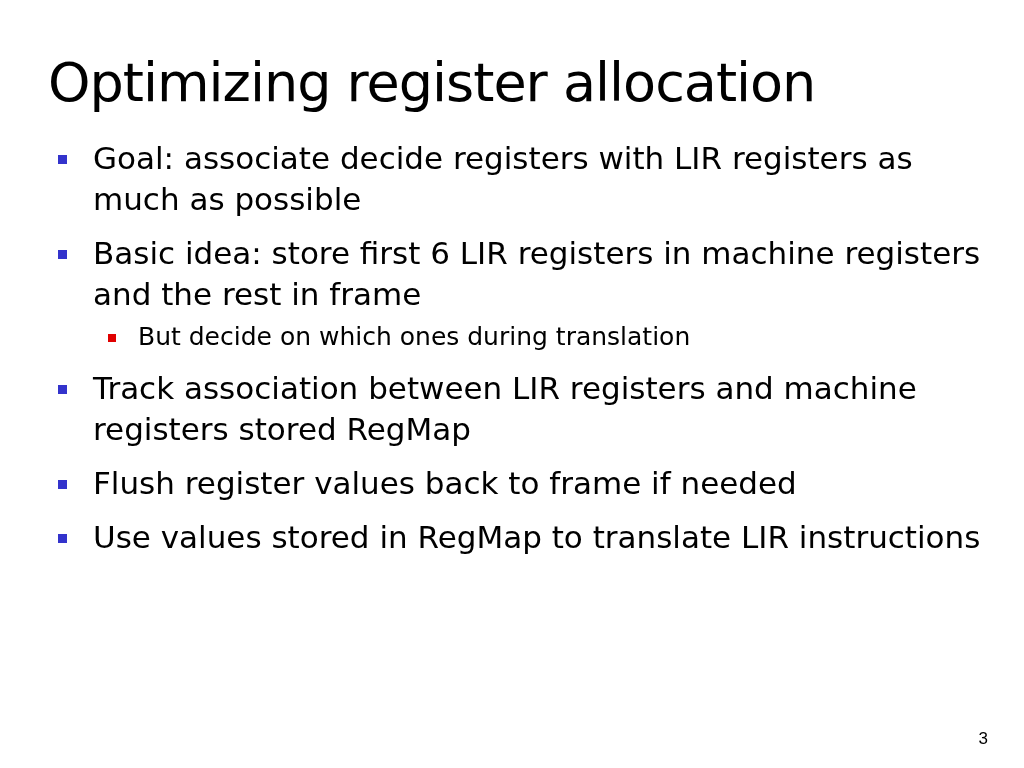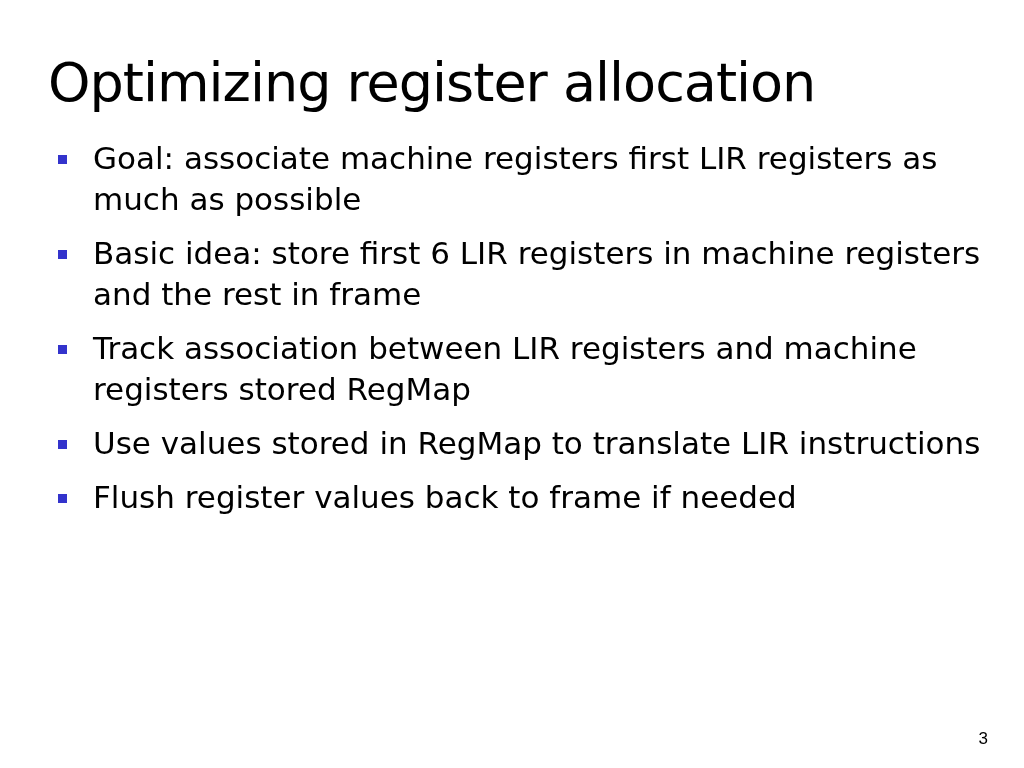--- a/index.html
+++ b/index.html
@@ -14,34 +14,38 @@
 </style>
 </head>
 <body>
 
 <div>
   <h1 class="title">Optimizing register allocation</h1>
 
   <ul class="bullets">
     <li class="item">
       <span class="bullet"></span>
-      <span>Goal: associate machine registers first LIR registers as much as possible</span>
+      <span>Goal: associate decide registers with LIR registers as much as possible</span>
     </li>
     <li class="item">
       <span class="bullet"></span>
       <span>Basic idea: store first 6 LIR registers in machine registers and the rest in frame</span>
+    </li>
+    <li class="sub">
+      <span class="bullet"></span>
+      <span>But decide on which ones during translation</span>
     </li>
     <li class="item">
       <span class="bullet"></span>
       <span>Track association between LIR registers and machine registers stored RegMap</span>
     </li>
     <li class="item">
       <span class="bullet"></span>
-      <span>Use values stored in RegMap to translate LIR instructions</span>
+      <span>Flush register values back to frame if needed</span>
     </li>
     <li class="item">
       <span class="bullet"></span>
-      <span>Flush register values back to frame if needed</span>
+      <span>Use values stored in RegMap to translate LIR instructions</span>
     </li>
   </ul>
 
   <div class="pagenum">3</div>
 </div>
 
 </body></html>

